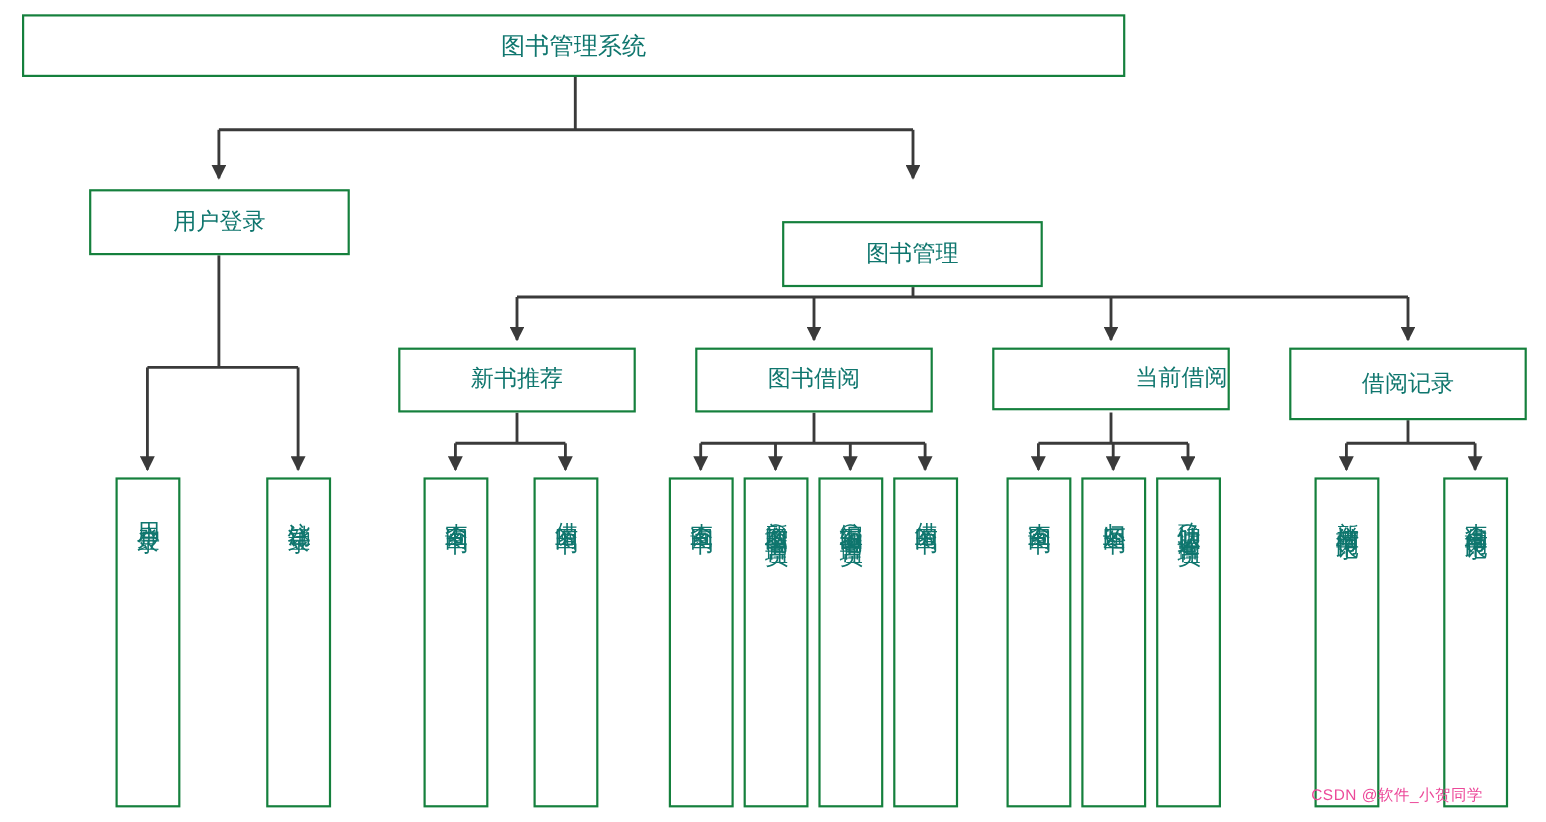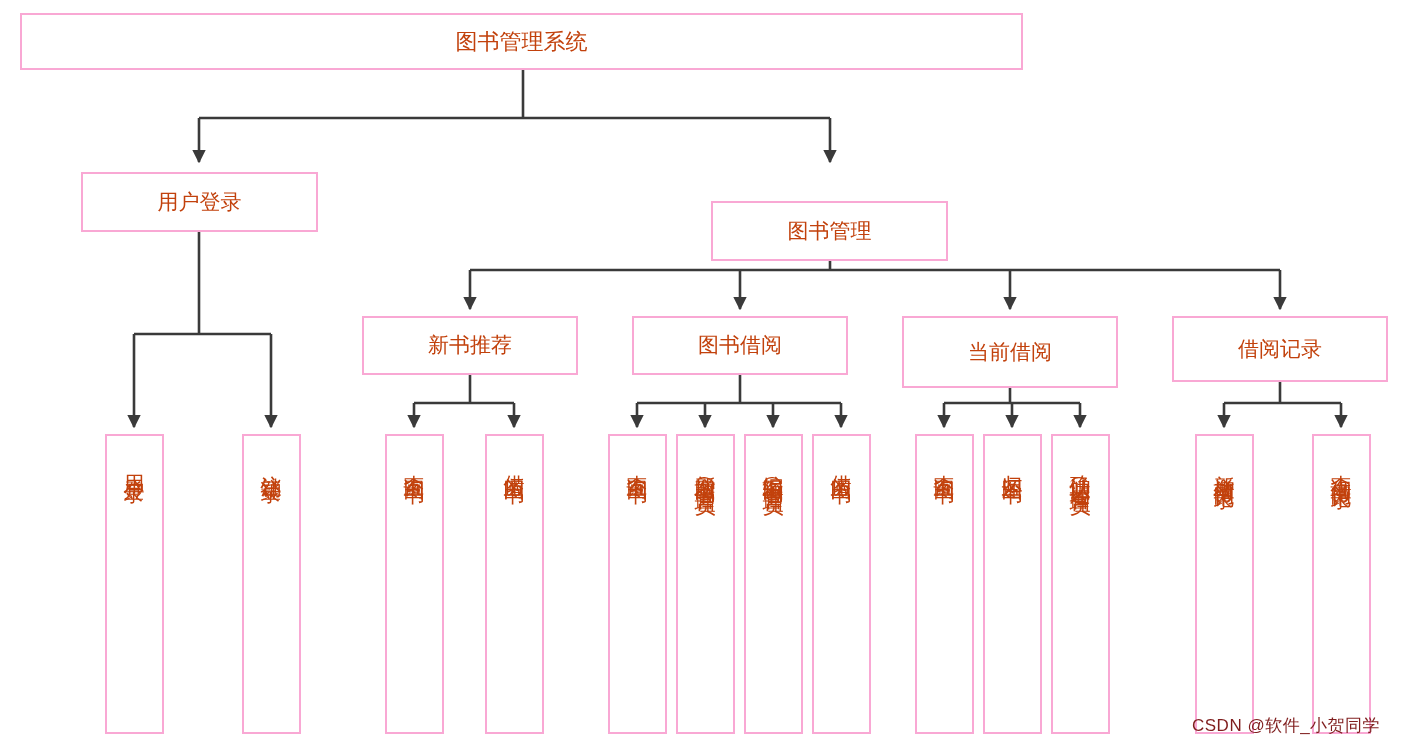--- a/index.html
+++ b/index.html
@@ -23,25 +23,25 @@
     left: 0;
     top: 0;
     width: 1405px;
     height: 747px;
     pointer-events: none;
   }
   .node {
     position: absolute;
     box-sizing: border-box;
     background: #ffffff;
-    border: 2px solid #f9a8d4;
+    border: 2px solid #15803d;
     display: flex;
     align-items: center;
     justify-content: center;
-    color: #c2410c;
+    color: #0f766e;
   }
   .node .label {
     display: block;
     text-align: center;
     line-height: 1.18;
     white-space: pre;
   }
   .node.horiz .label {
     font-size: 21px;
   }
@@ -55,22 +55,22 @@
   }
   .node.vert .label {
     writing-mode: vertical-rl;
     text-orientation: upright;
     font-size: 21px;
     letter-spacing: 3px;
     line-height: 1;
   }
   .watermark {
     position: absolute;
-    font-size: 17px;
-    color: #7f1d1d;
+    font-size: 14px;
+    color: #ec4899;
     letter-spacing: 0.5px;
     white-space: nowrap;
     user-select: none;
   }
 </style>
 </head>
 <body>
 
 <div id="canvas">
 
@@ -137,21 +137,21 @@
   </div>
 
   <div class="node horiz" style="left:632px; top:316px; width:216px; height:59px;">
     <span class="label">图书借阅</span>
   </div>
 
   <div class="node horiz" style="left:362px; top:316px; width:216px; height:59px;">
     <span class="label">新书推荐</span>
   </div>
 
-  <div class="node horiz" style="left:902px; top:316px; width:216px; height:72px;">
+  <div class="node horiz" style="left:902px; top:316px; width:216px; height:57px;justify-content:flex-end;">
     <span class="label">当前借阅</span>
   </div>
 
   <div class="node horiz" style="left:1172px; top:316px; width:216px; height:66px;">
     <span class="label">借阅记录</span>
   </div>
 
   <div class="node vert" style="left:105px; top:434px; width:59px; height:300px;">
     <span class="label">用户登录</span>
   </div>

